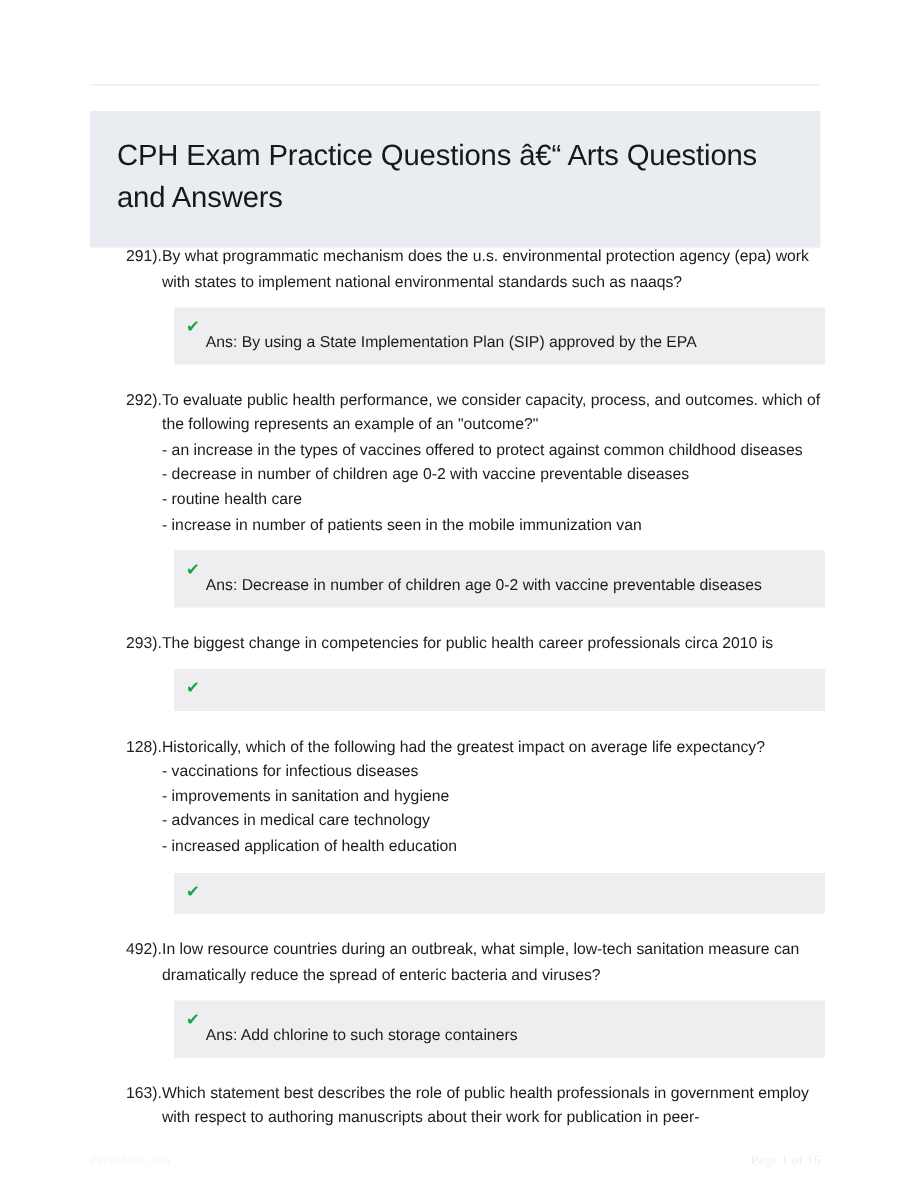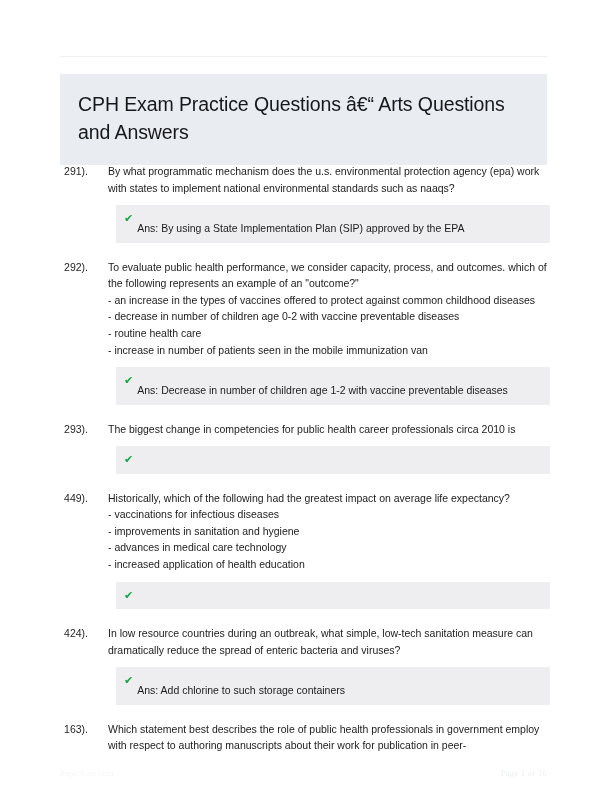--- a/index.html
+++ b/index.html
@@ -72,21 +72,21 @@
 
   .q-row {
     display: flex;
     align-items: flex-start;
   }
 
   .q-num {
     flex: 0 0 48px;
     width: 48px;
     text-align: right;
-    padding-right: 20px;
+    padding-right: 0;
     box-sizing: border-box;
     font-size: 10.5px;
     line-height: 16.5px;
     color: #1f1f1f;
     white-space: nowrap;
   }
 
   .q-text {
     flex: 1 1 auto;
     font-size: 10.5px;
@@ -176,53 +176,53 @@
           <div class="q-num">292).</div>
           <div class="q-text">To evaluate public health performance, we consider capacity, process, and outcomes. which of the following represents an example of an "outcome?"
 - an increase in the types of vaccines offered to protect against common childhood diseases
 - decrease in number of children age 0-2 with vaccine preventable diseases
 - routine health care
 - increase in number of patients seen in the mobile immunization van</div>
         </div>
         <div class="ans-wrap">
           <div class="ans-box">
             <span class="ans-check">✔</span>
-            <span class="ans-text">Ans: Decrease in number of children age 1-2 with vaccine preventable diseases</span>
+            <span class="ans-text">Ans: Decrease in number of children age 0-2 with vaccine preventable diseases</span>
           </div>
         </div>
       </div>
       <div class="qa-block">
         <div class="q-row">
           <div class="q-num">293).</div>
           <div class="q-text">The biggest change in competencies for public health career professionals circa 2010 is</div>
         </div>
         <div class="ans-wrap">
           <div class="ans-box">
             <span class="ans-check">✔</span>
           </div>
         </div>
       </div>
       <div class="qa-block">
         <div class="q-row">
-          <div class="q-num">449).</div>
+          <div class="q-num">128).</div>
           <div class="q-text">Historically, which of the following had the greatest impact on average life expectancy?
 - vaccinations for infectious diseases
 - improvements in sanitation and hygiene
 - advances in medical care technology
 - increased application of health education</div>
         </div>
         <div class="ans-wrap">
           <div class="ans-box">
             <span class="ans-check">✔</span>
           </div>
         </div>
       </div>
       <div class="qa-block">
         <div class="q-row">
-          <div class="q-num">424).</div>
+          <div class="q-num">492).</div>
           <div class="q-text">In low resource countries during an outbreak, what simple, low-tech sanitation measure can dramatically reduce the spread of enteric bacteria and viruses?</div>
         </div>
         <div class="ans-wrap">
           <div class="ans-box">
             <span class="ans-check">✔</span>
             <span class="ans-text">Ans: Add chlorine to such storage containers</span>
           </div>
         </div>
       </div>
       <div class="qa-block">

